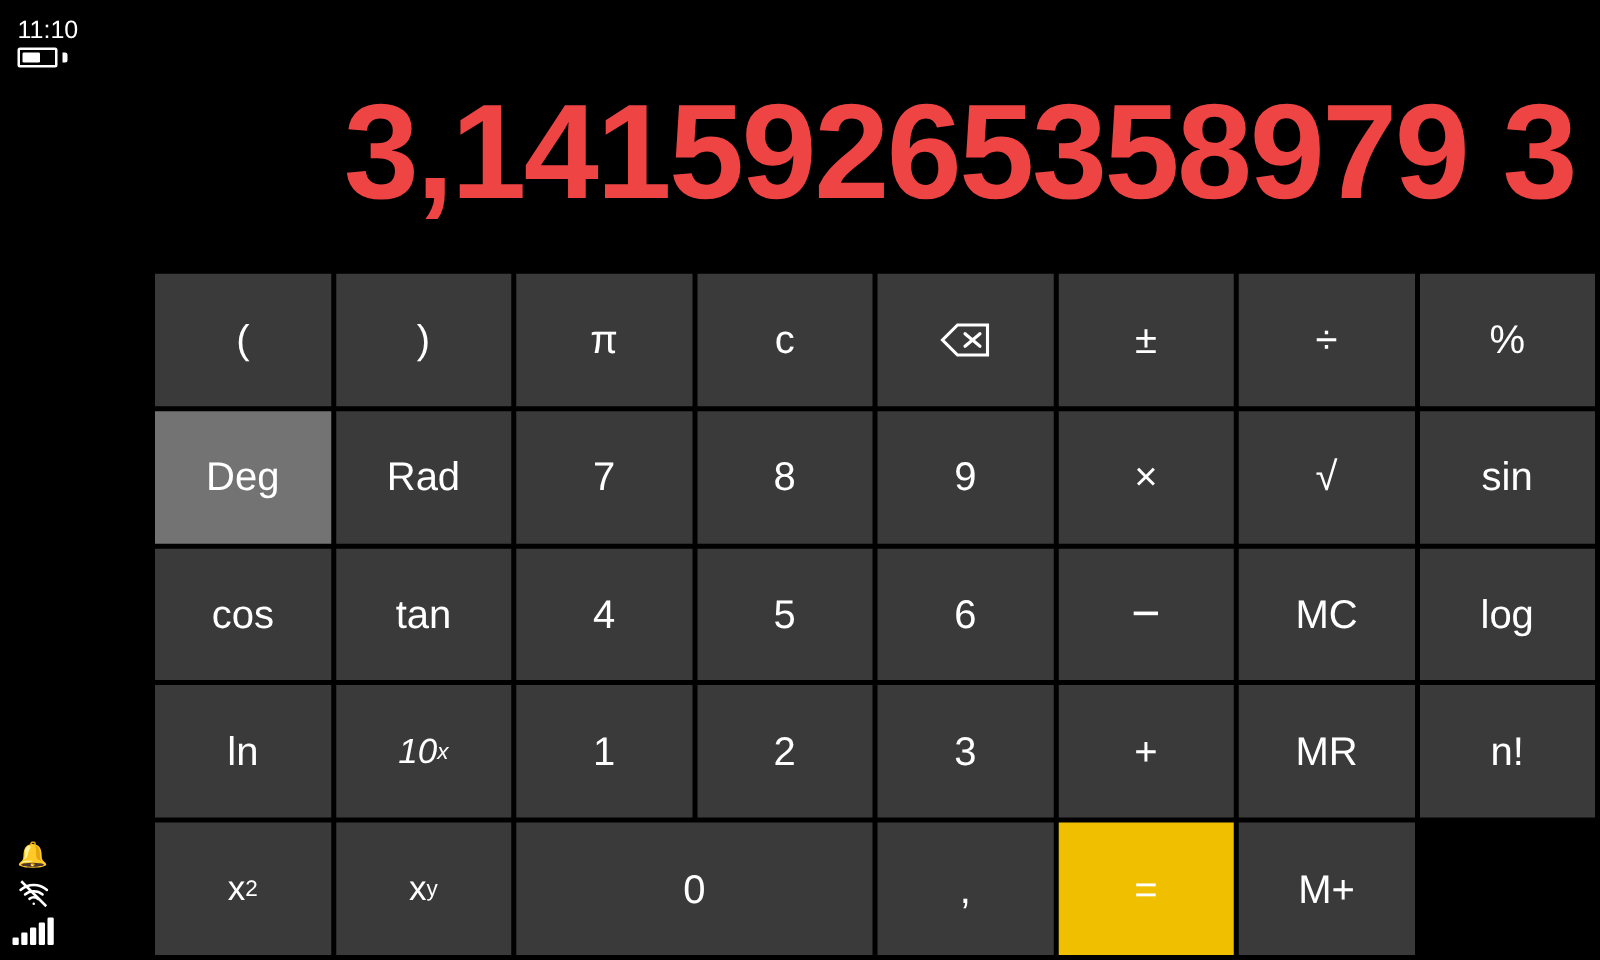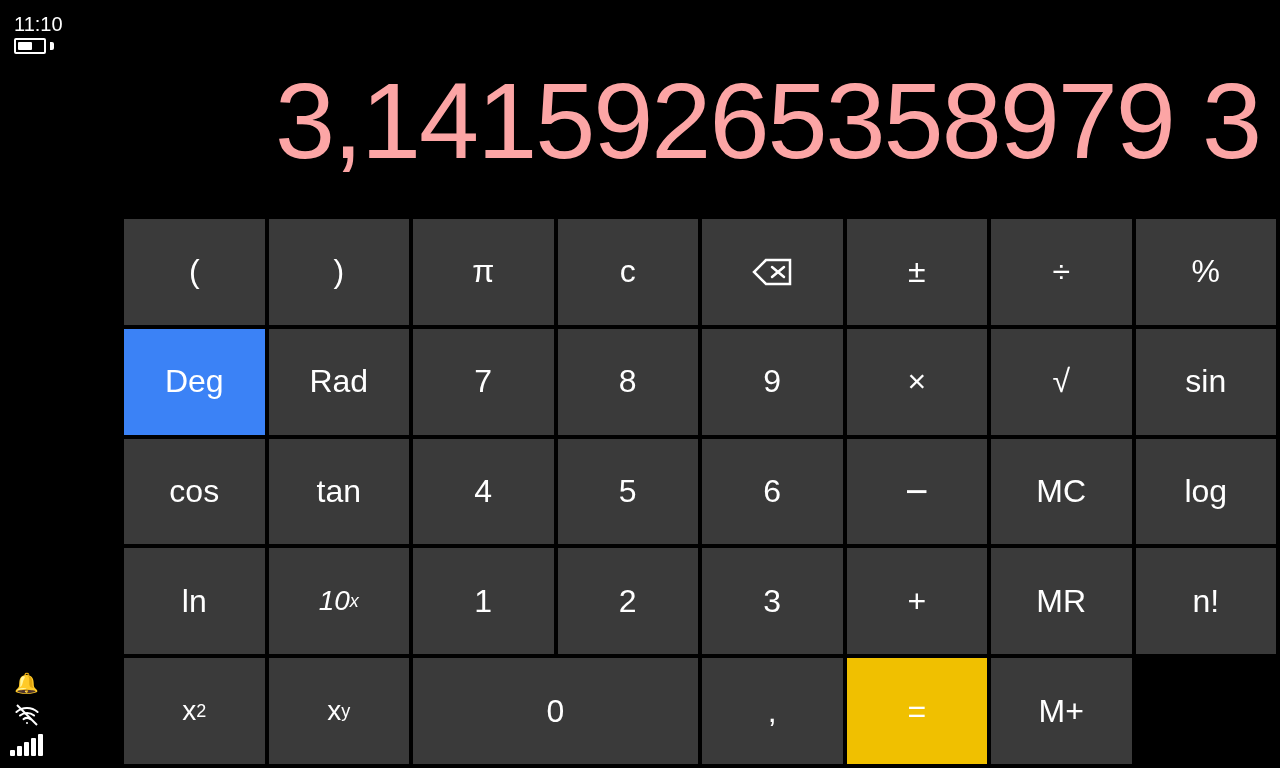--- a/index.html
+++ b/index.html
@@ -18,22 +18,22 @@
       top: 20px;
       left: 0; right: 0;
       height: 200px;
       display: flex;
       align-items: center;
       justify-content: flex-end;
       padding: 0 20px;
     }
     #display-value {
       font-size: 108px;
-      font-weight: 400;
-      color: #fca5a5;
+      font-weight: 700;
+      color: #ef4444;
       white-space: nowrap;
       letter-spacing: -2px;
     }
 
     
     #calc-grid {
       position: absolute;
       top: 215px;
       left: 120px;
       right: 0;
@@ -54,21 +54,21 @@
       font-weight: 300;
       display: flex;
       align-items: center;
       justify-content: center;
       outline: none;
       transition: background 0.1s;
       position: relative;
     }
 
     .calc-btn.active-mode {
-      background: #3b82f6;
+      background: #737373;
     }
 
     .calc-btn.equals {
       background: #f0c000;
       color: #fff;
     }
 
     .calc-btn.zero-wide {
       grid-column: span 2;
     }

